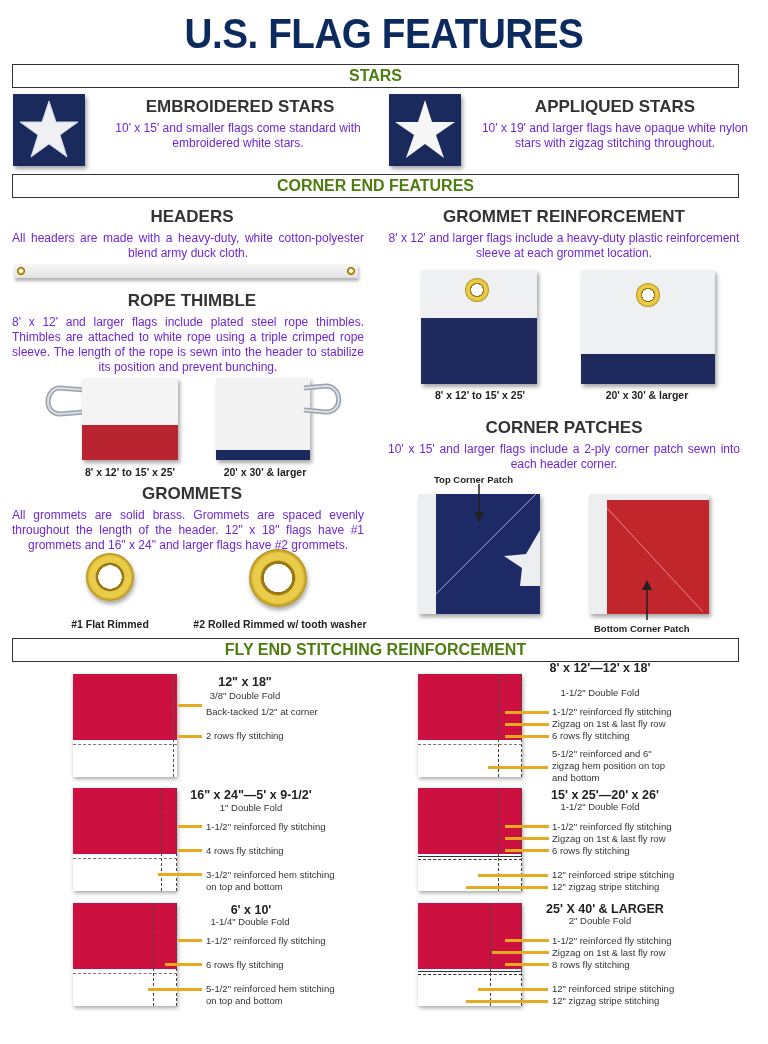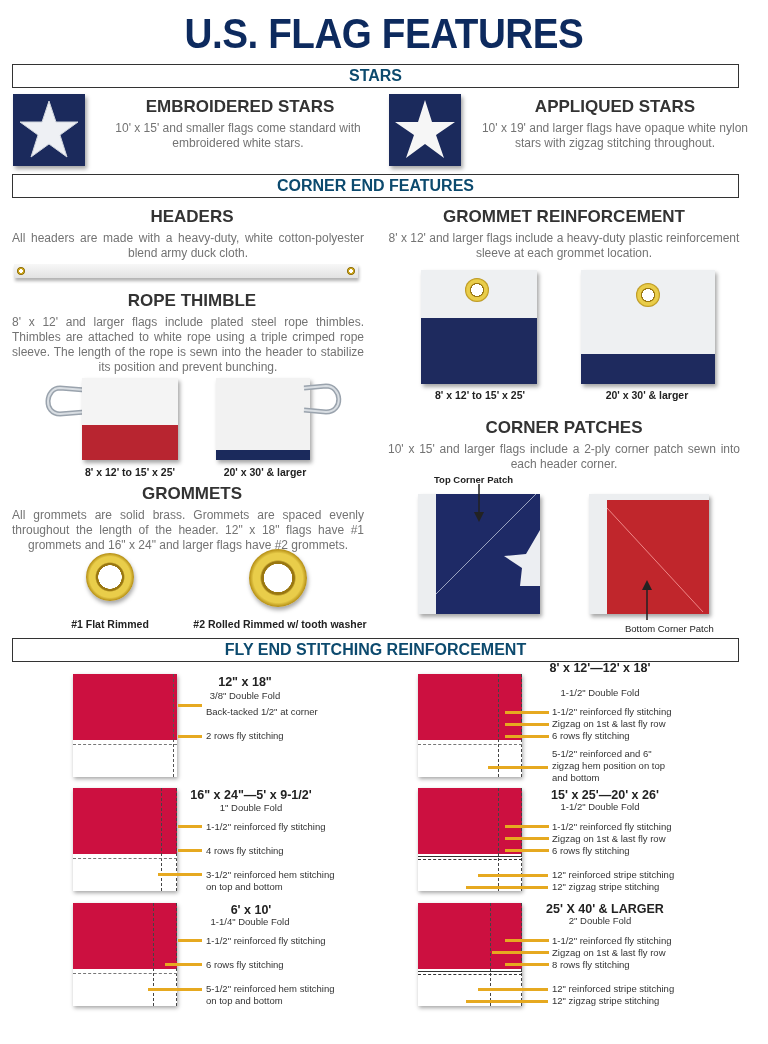--- a/index.html
+++ b/index.html
@@ -1,21 +1,21 @@
 <!DOCTYPE html>
 <html><head>
 <meta charset="utf-8">
 <style>
 *{box-sizing:border-box;margin:0;padding:0}
 body{width:768px;height:1044px;background:#fff;font-family:"Liberation Sans",sans-serif;color:#333;position:relative;overflow:hidden}
 .abs{position:absolute}
 .title{left:0;top:10px;width:768px;text-align:center;font-size:42px;font-weight:bold;color:#0d2a5e;letter-spacing:-0.5px;transform:scaleX(0.92);}
-.secbox{left:12px;width:727px;height:24px;border:1.5px solid #333;text-align:center;font-weight:bold;font-size:16px;line-height:21px;color:#0c4a6e}
+.secbox{left:12px;width:727px;height:24px;border:1.5px solid #333;text-align:center;font-weight:bold;font-size:16px;line-height:21px;color:#4d7c0f}
 .h2{font-size:17px;font-weight:bold;color:#333;text-align:center}
-.p{font-size:12px;color:#737373;line-height:15px;text-align:center}
+.p{font-size:12px;color:#6d28d9;line-height:15px;text-align:center}
 .pj{text-align:justify;text-align-last:center}
 .cap{font-size:10.5px;font-weight:bold;color:#222;text-align:center}
 .navy{background:#1b2a5c}
 .shadow{box-shadow:2px 3px 4px rgba(0,0,0,.35)}
 .hdrbar{background:linear-gradient(#f7f7f7,#e2e2e2);box-shadow:1px 3px 3px rgba(0,0,0,.3)}
 .gr{border-radius:50%;background:radial-gradient(circle,#fff 0 35%,#c9a41a 36% 60%,#8c6a0a 62% 70%,#d8b73a 72%)}
 .brass{border-radius:50%;background:radial-gradient(circle,#fff 0 34%,#9a7710 35% 40%,#e9cd4a 44% 60%,#b58f16 70%,#7a5c08 82%,#d2b33a 90%);box-shadow:1px 3px 4px rgba(0,0,0,.35)}
 .flag{position:absolute;background:#fff;box-shadow:1px 2px 4px rgba(0,0,0,.35)}
 .red{background:#cc1040}
 .arrow{position:absolute;height:3px;background:#e6a920}
@@ -118,21 +118,21 @@
   <div class="abs" style="left:0;top:0;width:18px;height:120px;background:#eceef0"></div>
   <div class="abs" style="left:18px;top:0;width:102px;height:6px;background:#eceef0"></div>
   <svg class="abs" style="left:18px;top:0" width="102" height="120" viewBox="0 0 102 120">
       <line x1="0" y1="14" x2="96" y2="118" stroke="#e88" stroke-width="1"></line>
     </svg>
 </div>
 <svg class="abs" style="left:640px;top:580px" width="14" height="40" viewBox="0 0 14 40">
     <line x1="7" y1="6" x2="7" y2="40" stroke="#222" stroke-width="1.5"></line>
     <polygon points="2,10 12,10 7,0" fill="#222"></polygon>
   </svg>
-<div class="abs" style="left:625px;top:623px;font-size:9.5px;font-weight:normal;color:#222">Bottom Corner Patch</div>
+<div class="abs" style="left:594px;top:623px;font-size:9.5px;font-weight:bold;color:#222">Bottom Corner Patch</div>
 
 <div class="abs secbox" style="top:638px">FLY END STITCHING REINFORCEMENT</div>
 
 <div class="flag" style="left:73px;top:674px;width:104px;height:103px">
   <div class="abs red" style="left:0;top:0;width:104px;height:66px"></div>
   <div class="abs" style="left:100px;top:0;width:0;height:103px;border-left:1px dashed #555"></div>
   <div class="abs" style="left:0;top:70px;width:104px;border-top:1px dashed #777"></div>
 </div>
 <div class="arrow" style="left:178px;top:704px;width:24px"></div>
 <div class="arrow" style="left:178px;top:735px;width:24px"></div>

